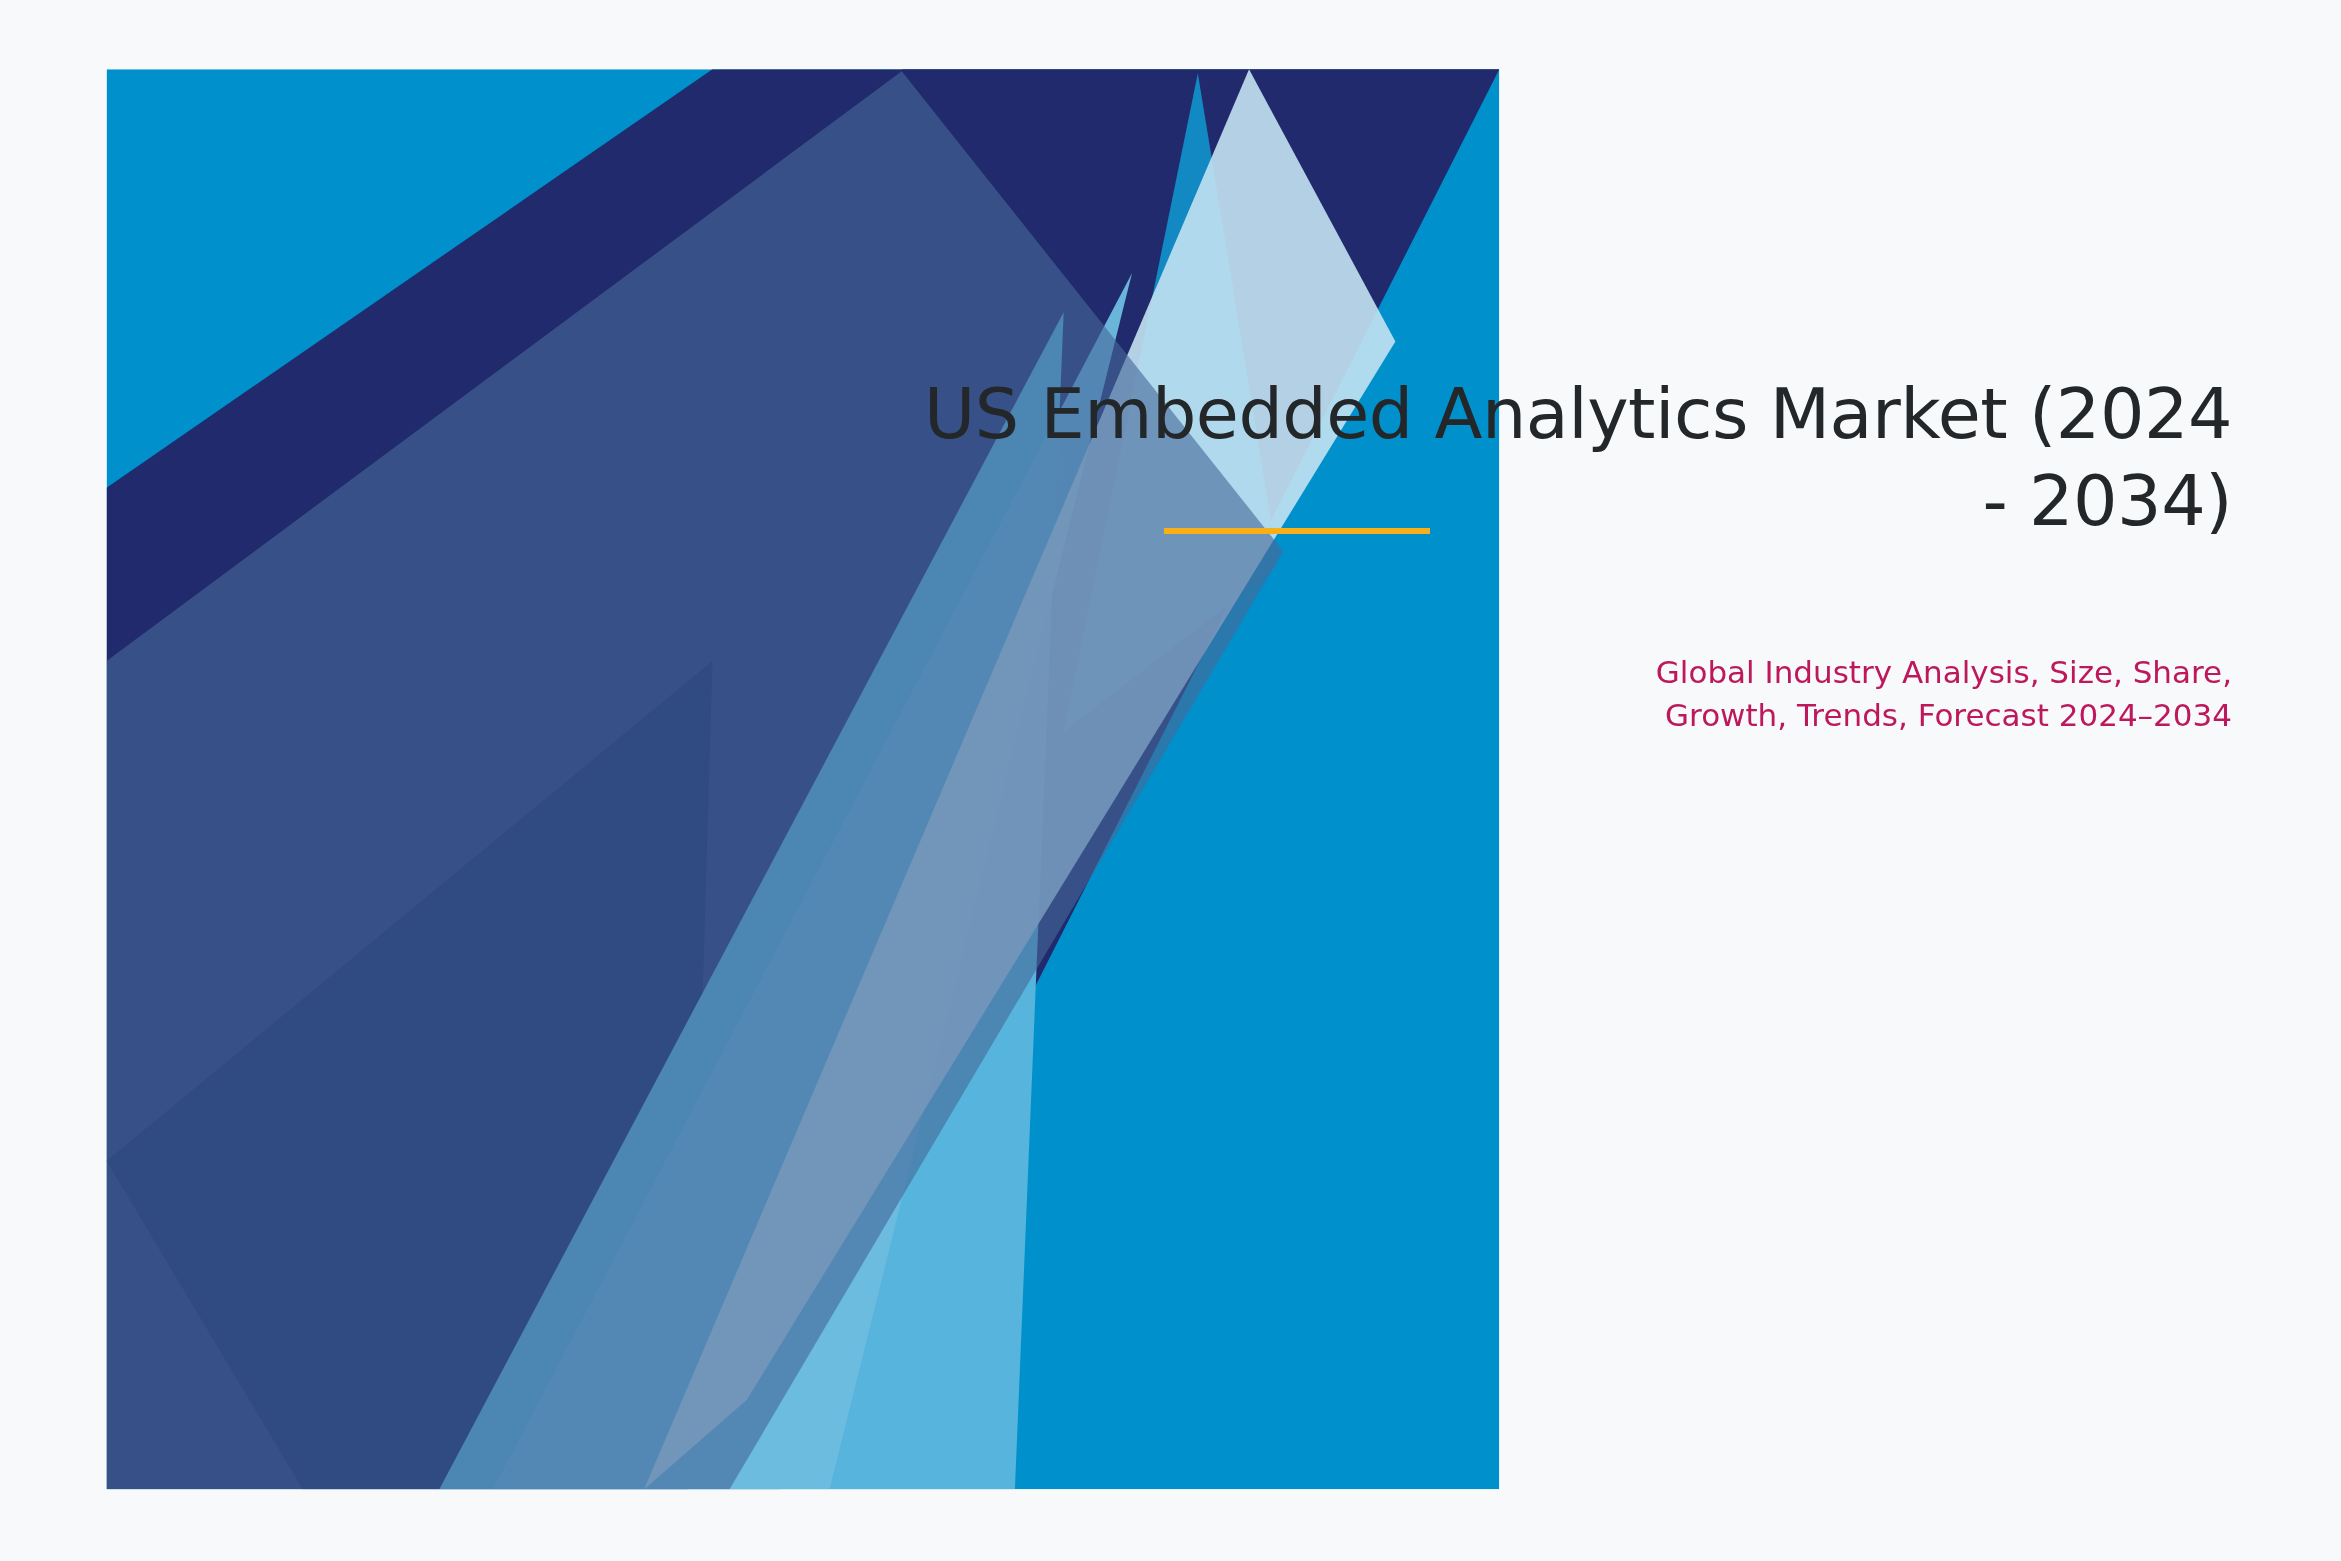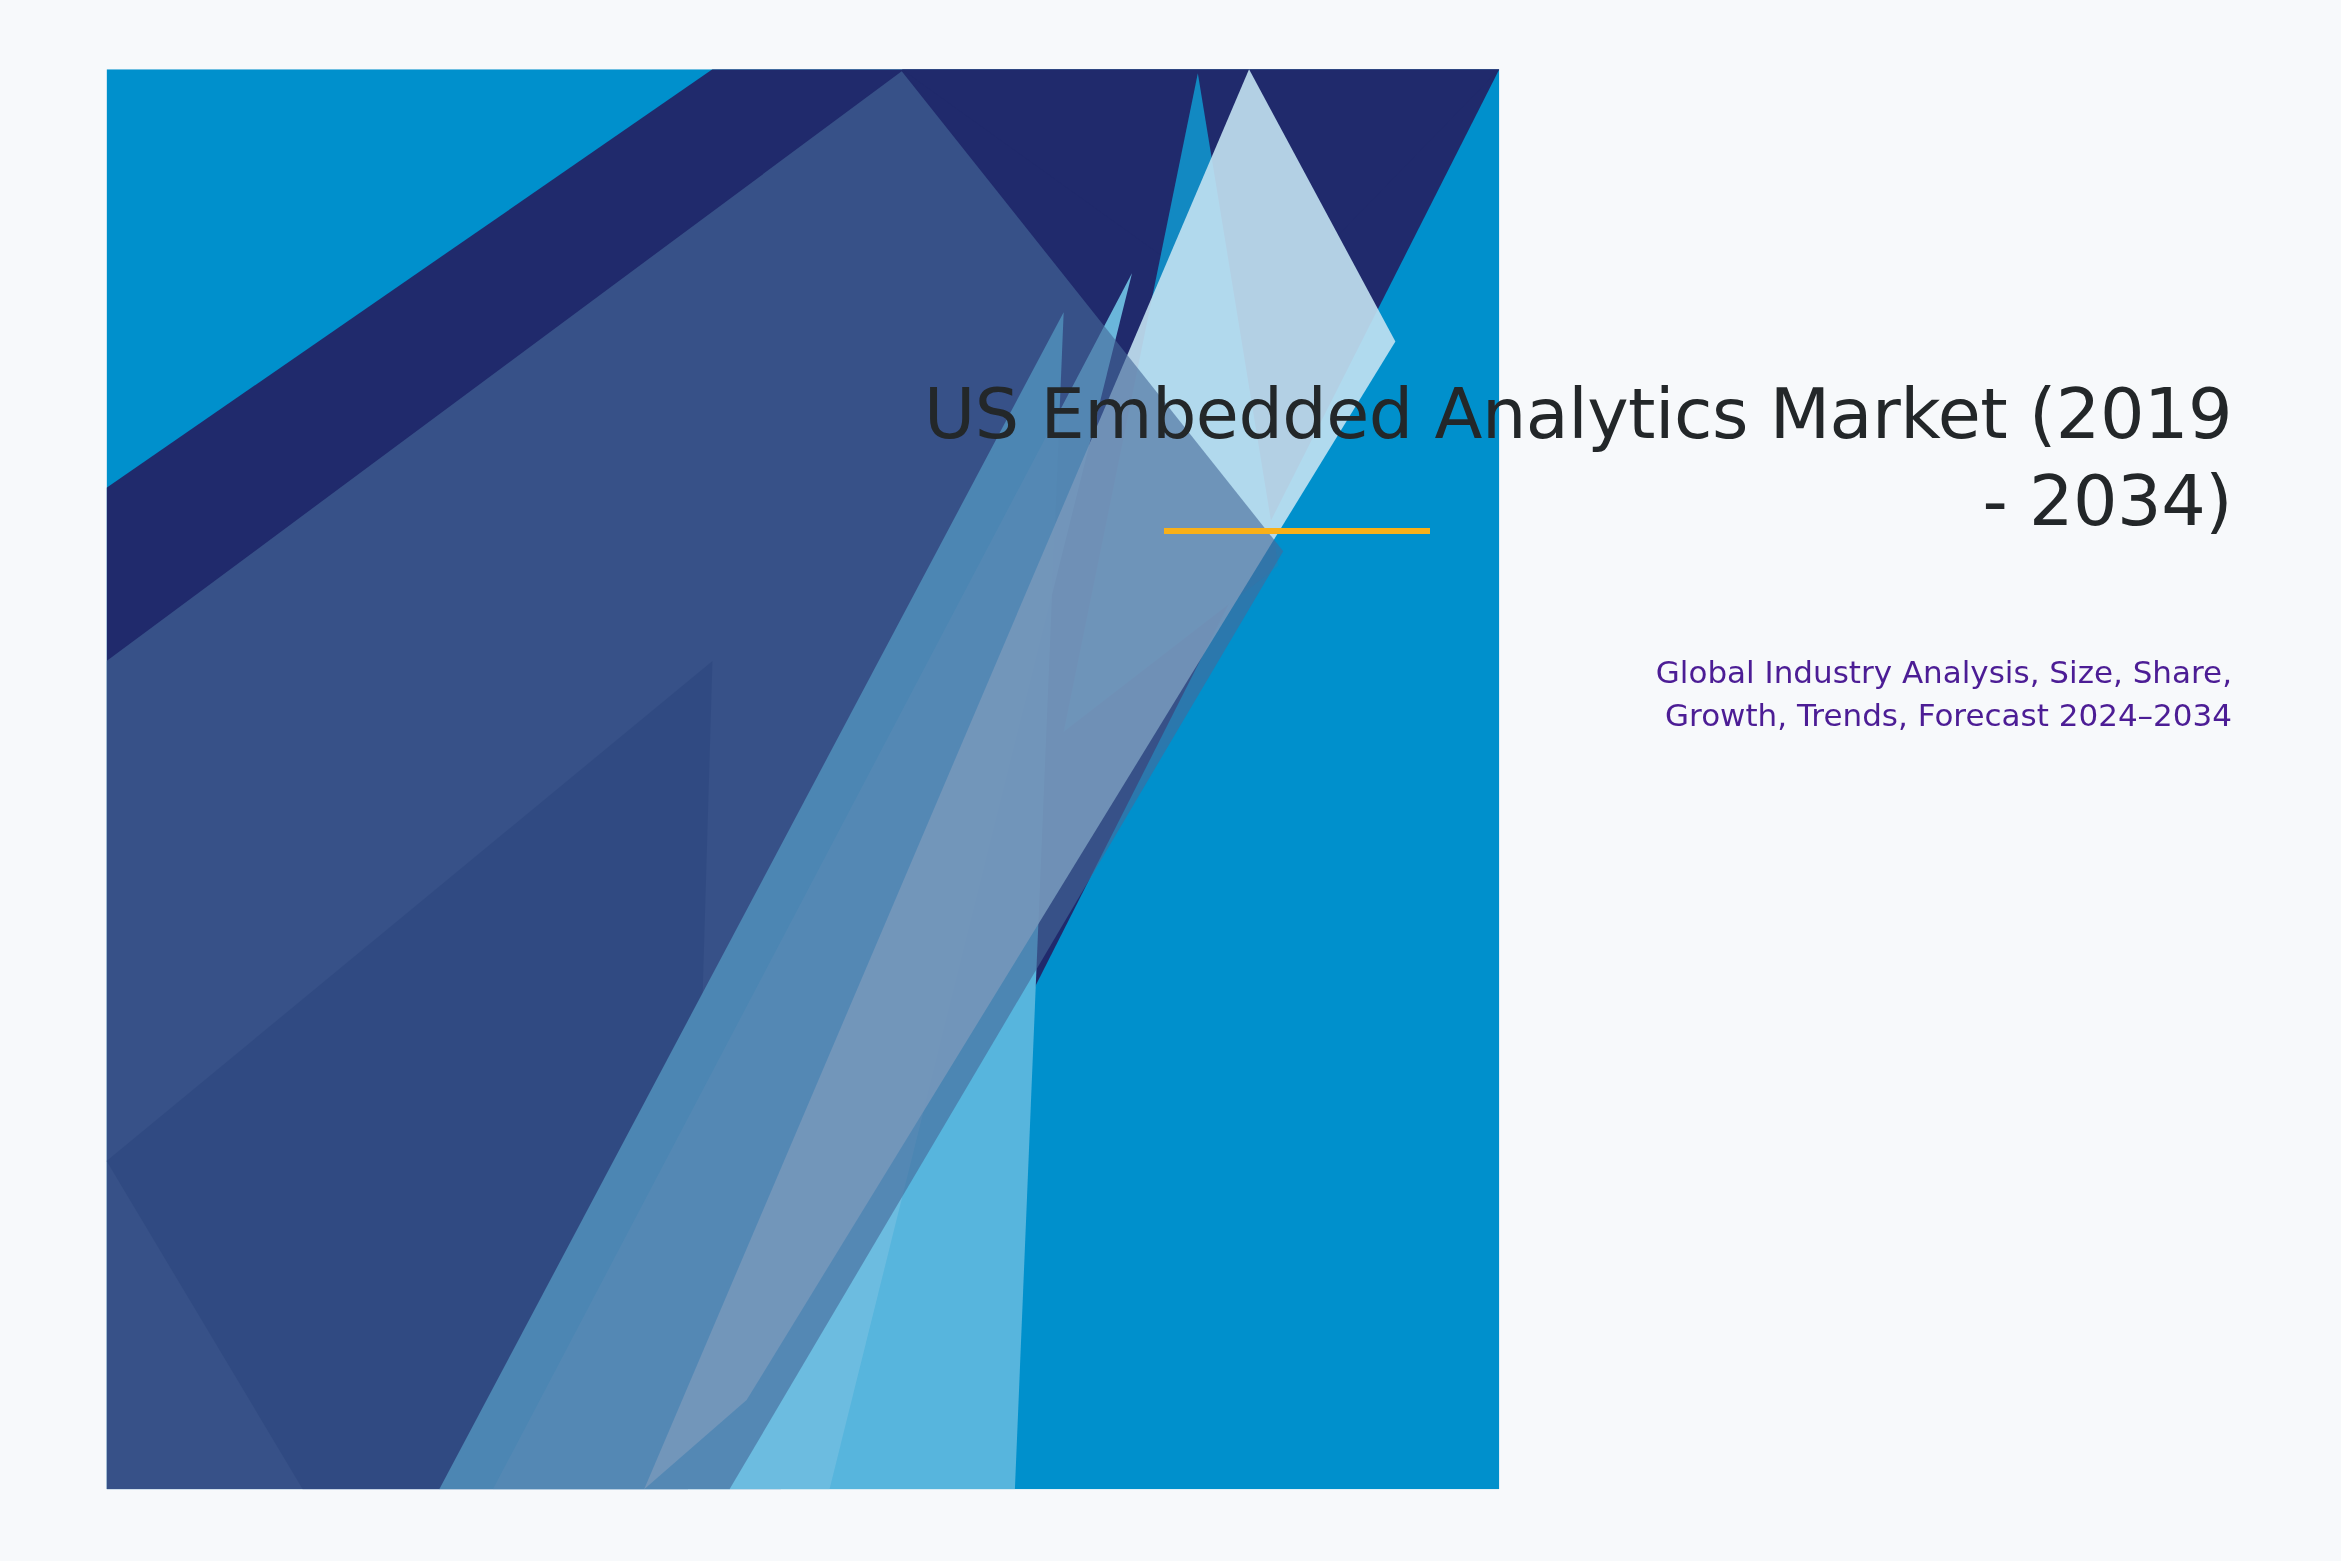--- a/index.html
+++ b/index.html
@@ -52,21 +52,21 @@
     position: absolute;
     left: 829px;
     top: 651px;
     width: 1403px;
     margin: 0;
     text-align: right;
     font-family: "DejaVu Sans", "Liberation Sans", sans-serif;
     font-size: 31px;
     font-weight: 400;
     line-height: 1.38;
-    color: #4c1d95;
+    color: #be185d;
     white-space: pre-line;
   }
 </style>
 </head>
 <body>
 
 <div id="page">
 
   <svg id="artwork" viewBox="0 0 4800 3200" xmlns="http://www.w3.org/2000/svg">
     <defs>
@@ -93,21 +93,21 @@
 
       <polygon points="2320,560 1700,3053 1010,3053" fill="#6dbce0" opacity="0.96"></polygon>
 
       <polygon points="2860,700 1530,2870 1320,3053 2560,142" fill="#c3e2f2" opacity="0.9"></polygon>
 
       <polygon points="1848,146 2630,1130 1495,3053 218,3053 218,1355" fill="#46699a" opacity="0.62"></polygon>
     </g>
   </svg>
 
   <div id="text-block">
-    <h1 id="title">US Embedded Analytics Market (2019
+    <h1 id="title">US Embedded Analytics Market (2024
 - 2034)</h1>
   </div>
 
   <div id="title-underline"></div>
 
   <p id="subtitle">Global Industry Analysis, Size, Share,
 Growth, Trends, Forecast 2024–2034</p>
 
 </div>
 

